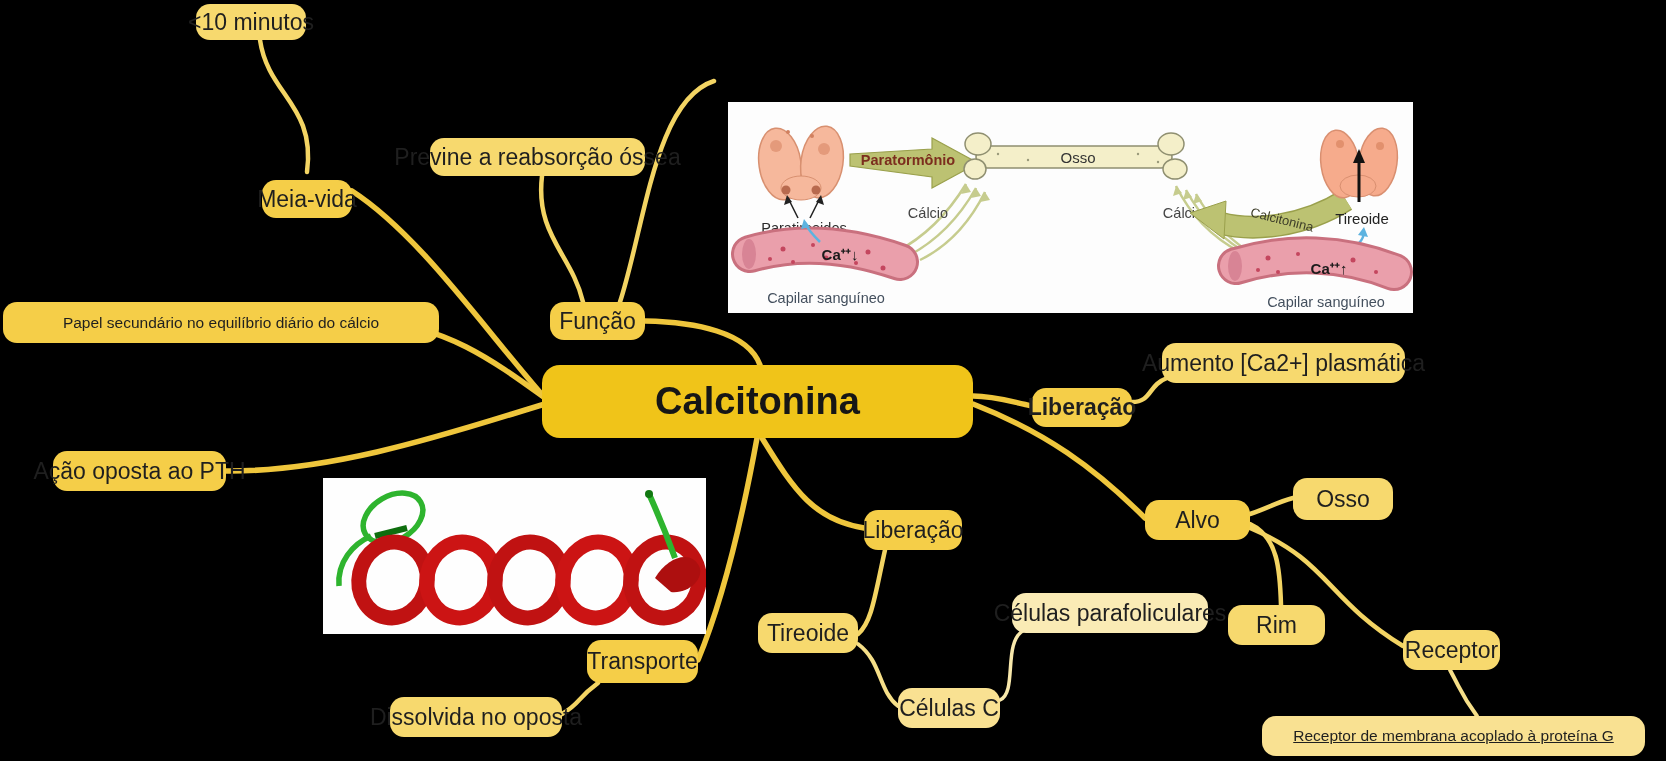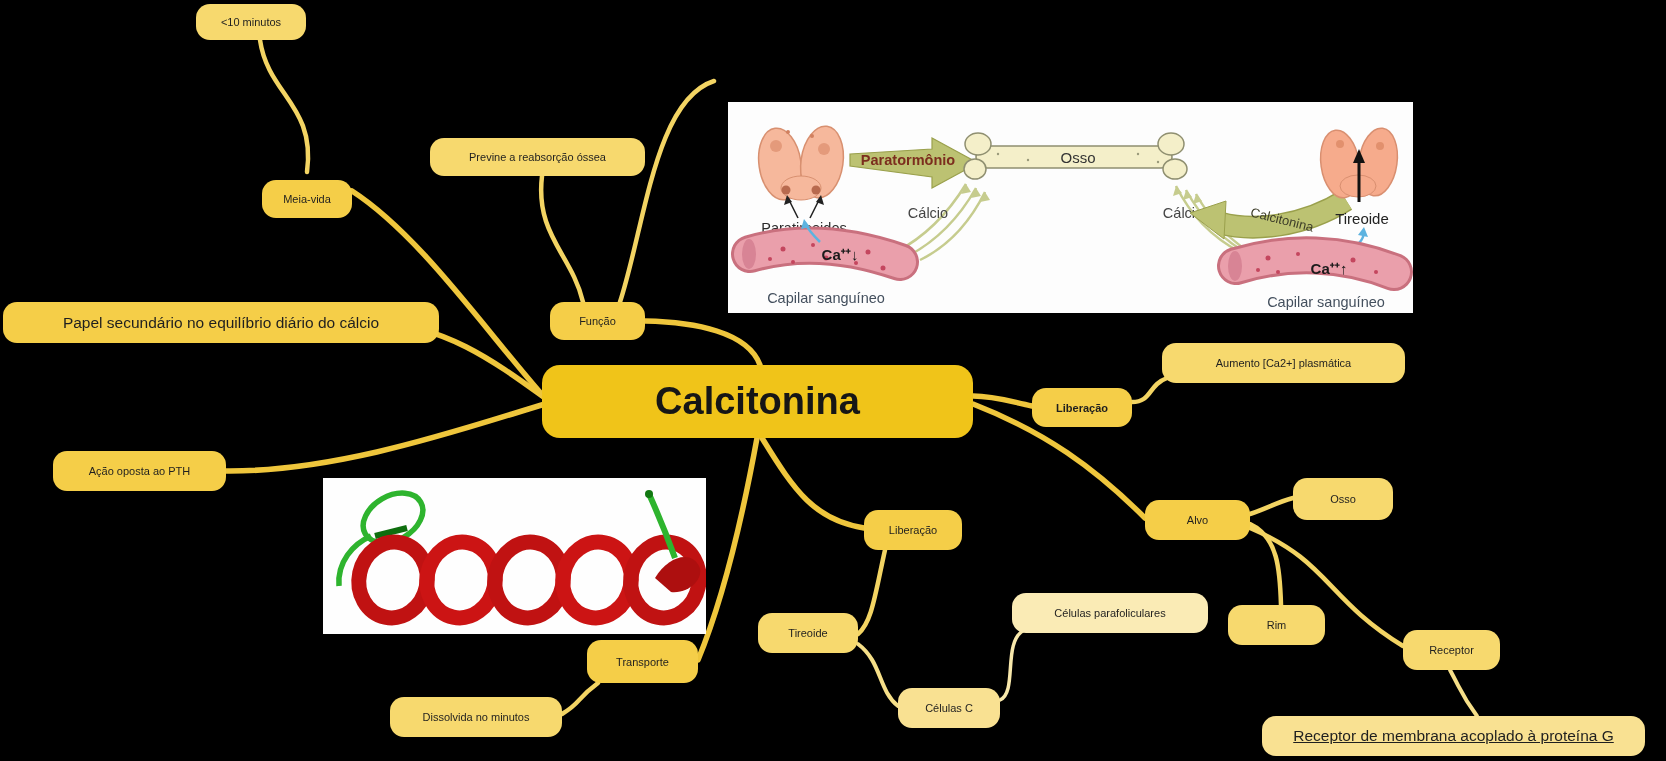--- a/index.html
+++ b/index.html
@@ -5,21 +5,21 @@
   html,body{margin:0;padding:0;background:#000;}
   #canvas{position:relative;width:1666px;height:761px;background:#000;overflow:hidden;
           font-family:"Liberation Sans",sans-serif;}
   #edges{position:absolute;left:0;top:0;width:1666px;height:761px;}
   .edge{fill:none;stroke-linecap:round;}
   .e1{stroke:#efc63c;stroke-width:5.5;}
   .e2{stroke:#f3d463;stroke-width:4.5;}
   .e3{stroke:#f6df88;stroke-width:4;}
   .e4{stroke:#f8e8ab;stroke-width:3.5;}
   .node{position:absolute;display:flex;align-items:center;justify-content:center;
-        color:#1f1f1f;border-radius:14px;font-size:11px;white-space:nowrap;
+        color:#1f1f1f;border-radius:14px;font-size:23px;white-space:nowrap;
         box-sizing:border-box;padding:0 8px;}
   .d1{background:#F5CE48;}
   .d2{background:#F7D96E;}
   .d3{background:#F9E192;}
   .d4{background:#FAEBB5;}
   .long{font-size:15.5px;}
   #n-calcitonina{left:542px;top:365px;width:431px;height:73px;background:#F0C419;
         border-radius:18px;font-size:38px;font-weight:700;color:#161616;}
   #n-meia-vida{left:262px;top:180px;width:90px;height:38px;}
   #n-menos-10-minutos{left:196px;top:4px;width:110px;height:36px;}
@@ -216,15 +216,15 @@
   <div class="node d1" id="n-alvo">Alvo</div>
   <div class="node d2" id="n-osso">Osso</div>
   <div class="node d2" id="n-rim">Rim</div>
   <div class="node d2" id="n-receptor">Receptor</div>
   <div class="node d3 long" id="n-receptor-membrana">Receptor de membrana acoplado à proteína G</div>
   <div class="node d1" id="n-producao">Liberação</div>
   <div class="node d2" id="n-tireoide">Tireoide</div>
   <div class="node d3" id="n-celulas-c">Células C</div>
   <div class="node d4" id="n-parafoliculares">Células parafoliculares</div>
   <div class="node d1" id="n-transporte">Transporte</div>
-  <div class="node d2" id="n-dissolvida">Dissolvida no minutos</div>
+  <div class="node d2" id="n-dissolvida">Dissolvida no oposta</div>
 
 </div>
 
 </body></html>

